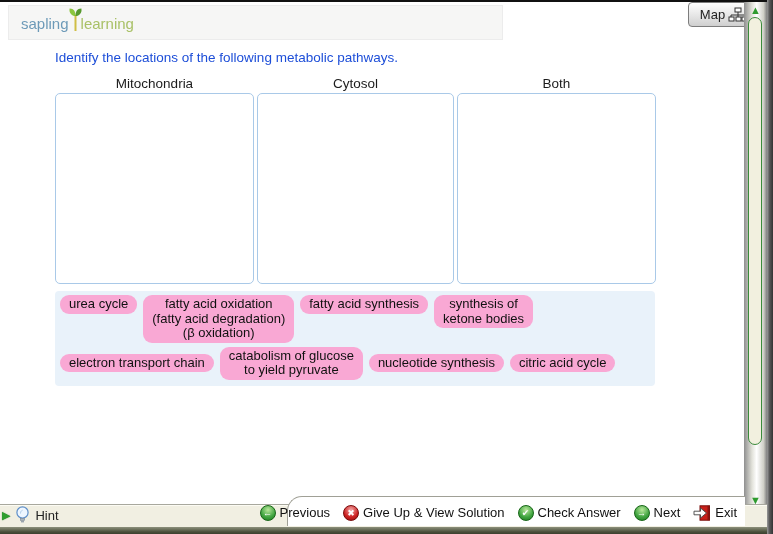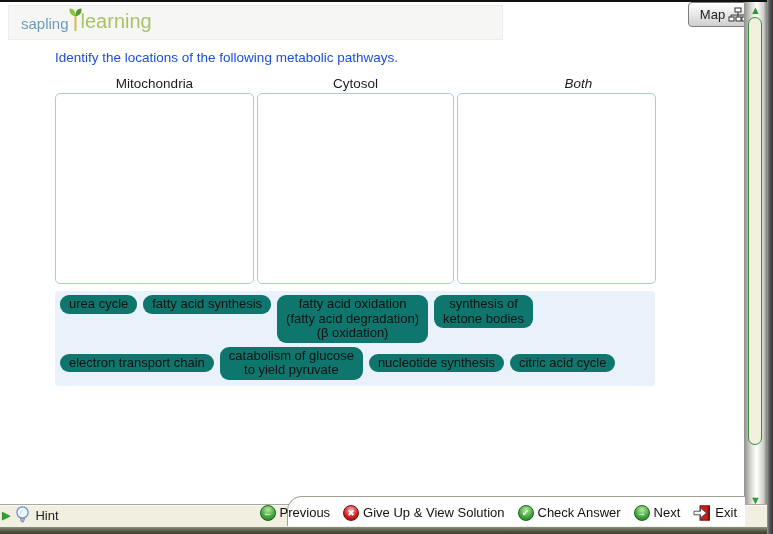--- a/index.html
+++ b/index.html
@@ -11,52 +11,52 @@
   .right-edge { position:absolute; left:767px; top:0; width:6px; height:534px;
                 background:linear-gradient(90deg,#9a9a9a,#5a5a5a 40%,#333); }
   .bottom-strip { position:absolute; left:0; top:527px; width:767px; height:7px;
                 background:linear-gradient(#8d917c,#4a4e3a 70%,#3c402e); }
 
   
   .logo-box { position:absolute; left:8px; top:5px; width:495px; height:35px;
               background:#f6f6f5; border:1px solid #ececec; display:flex; align-items:flex-start; padding:0 0 5px 12px; }
   .logo { display:flex; align-items:flex-end; line-height:1; }
   .logo .p1 { color:#6d9ab8; font-size:15px; }
-  .logo .p2 { color:#a9c167; font-size:20px; }
+  .logo .p2 { color:#a9c167; font-size:15px; }
   .sprout { margin:0 -2px -1px -1px; }
 
   .map-btn { position:absolute; left:688px; top:2px; width:72px; height:25px;
              background:linear-gradient(#ffffff,#e3e3e3 60%,#cfcfcf); border:1px solid #7d7d7d;
              border-radius:4px; display:flex; align-items:center; justify-content:center; gap:3px;
              font-size:13px; color:#222; cursor:pointer; }
 
   
   .scrollbar { position:absolute; left:744px; top:2px; width:23px; height:522px;
                background:linear-gradient(90deg,#8f8f8f,#e2e2da 35%,#ffffff 55%,#cfcfc7 85%,#7f7f7f); }
   .sb-up, .sb-down { position:absolute; left:0; width:23px; text-align:center; font-size:11px;
                      color:#2e9b2e; line-height:12px; cursor:pointer; }
   .sb-up { top:2px; }
   .sb-down { top:492px; }
   .sb-thumb { position:absolute; left:4px; top:15px; width:14px; height:428px;
               background:#f2f0df; border:1px solid #3a8a3a; border-radius:7px; cursor:grab; }
 
   
   .question { position:absolute; left:55px; top:50px; font-size:13.5px; color:#1d4ed8; }
   .bin-header { position:absolute; top:76px; font-size:13.5px; color:#1c1c1c; text-align:center; }
-  .bh-0 { left:55px; width:199px; } .bh-1 { left:257px; width:197px; } .bh-2 { left:479px; width:199px;font-style:italic; }
+  .bh-0 { left:55px; width:199px; } .bh-1 { left:257px; width:197px; } .bh-2 { left:457px; width:199px; }
   .dropzone { position:absolute; top:93px; height:191px; background:#fff;
               border:1px solid #a9c9e8; border-radius:5px; }
   .dz-0 { left:55px; width:199px; } .dz-1 { left:257px; width:197px; } .dz-2 { left:457px; width:199px; }
 
   
   .chip-panel { position:absolute; left:55px; top:291px; width:600px; background:#e9f2fa;
                 border-radius:4px; padding:4px 5px 6px 5px; }
   .chip-row { display:flex; align-items:flex-start; gap:6px; }
   .chip-row + .chip-row { margin-top:4px;align-items:center; }
-  .chip { background:#0f766e; border-radius:9px; padding:2px 9px; font-size:13px; line-height:14.5px;
+  .chip { background:#f9a8d4; border-radius:9px; padding:2px 9px; font-size:13px; line-height:14.5px;
           color:#111; text-align:center; white-space:pre-line; cursor:grab; }
 
   
   .beige-bar { position:absolute; left:0; top:504px; width:767px; height:23px; background:#f1efe2;
                border-top:1px solid #a8a89e; box-shadow:inset 0 1px 0 #fcfbf3; }
   .btn-tab { position:absolute; left:287px; top:496px; width:458px; height:30px; background:#fff;
              border:1px solid #a0a096; border-bottom:none; border-right:none; border-top-left-radius:15px;
              display:flex; align-items:center; justify-content:flex-end; gap:13px; padding:2px 8px 0 0; }
   .tb-btn { display:flex; align-items:center; gap:4px; font-size:13px; color:#111; cursor:pointer; white-space:nowrap; }
   .circle { width:16px; height:16px; border-radius:50%; display:flex; align-items:center; justify-content:center;
@@ -110,24 +110,24 @@
   <div class="bin-header bh-1">Cytosol</div>
   <div class="bin-header bh-2">Both</div>
 
   <div class="dropzone dz-0"></div>
   <div class="dropzone dz-1"></div>
   <div class="dropzone dz-2"></div>
 
   <div class="chip-panel">
     <div class="chip-row">
       <div class="chip">urea cycle</div>
-      <div class="chip">fatty acid synthesis</div>
       <div class="chip">fatty acid oxidation
 (fatty acid degradation)
 (β oxidation)</div>
+      <div class="chip">fatty acid synthesis</div>
       <div class="chip">synthesis of
 ketone bodies</div>
     </div>
     <div class="chip-row">
       <div class="chip">electron transport chain</div>
       <div class="chip">catabolism of glucose
 to yield pyruvate</div>
       <div class="chip">nucleotide synthesis</div>
       <div class="chip">citric acid cycle</div>
     </div>

